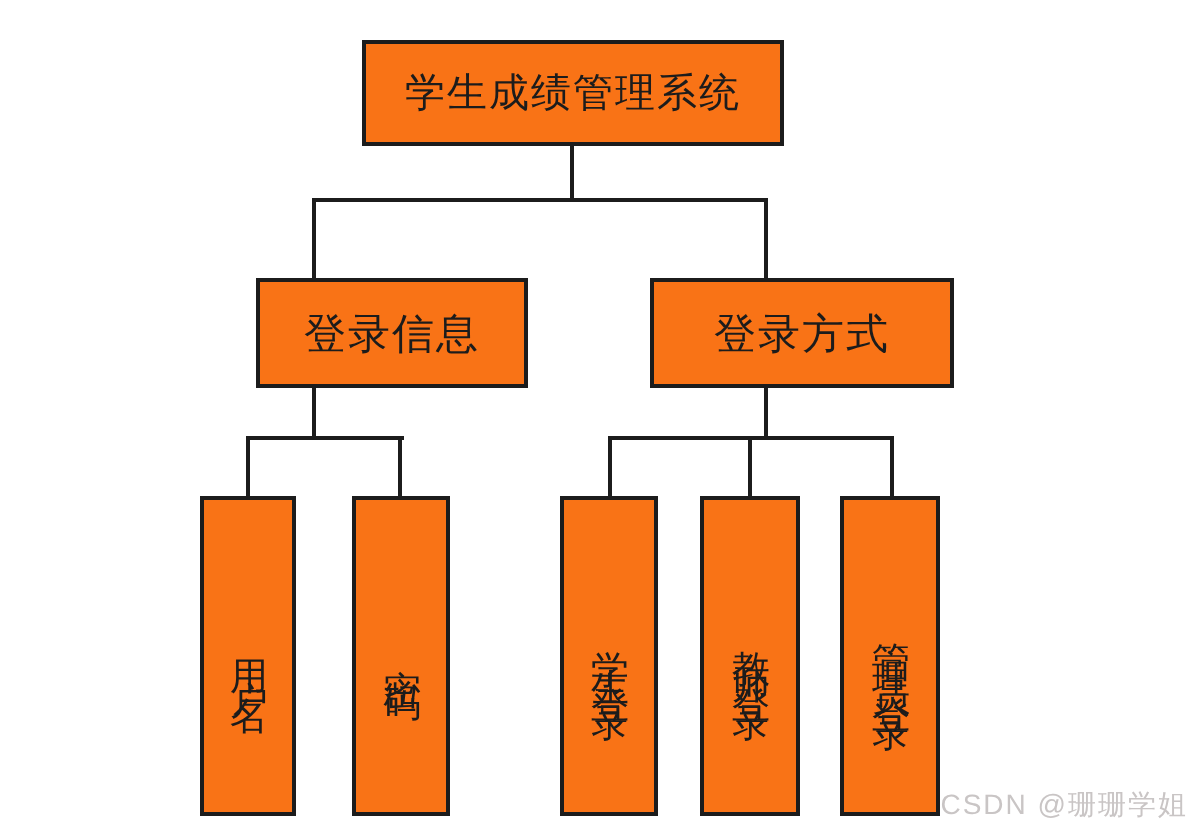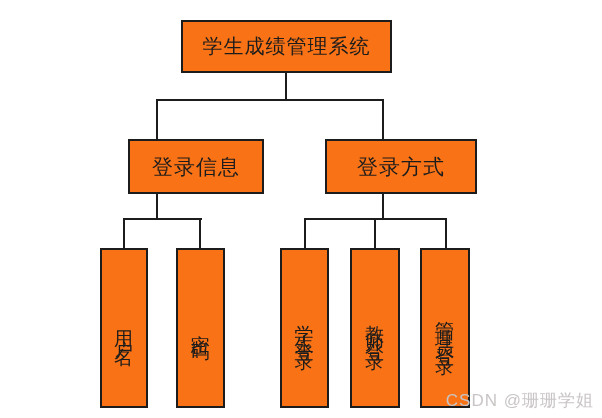--- a/index.html
+++ b/index.html
@@ -40,21 +40,21 @@
     line-height: 1;
   }
   .line {
     position: absolute;
     background: #1c1c1c;
   }
   .watermark {
     position: absolute;
     right: 8px;
     bottom: 6px;
-    font-size: 17px;
+    font-size: 14px;
     font-family: "Liberation Sans", "DejaVu Sans", sans-serif;
     letter-spacing: 1px;
     white-space: nowrap;
   }
 
   
   #root-box        { left: 181px; top: 20px;  width: 211px; height: 53px; }
   #branch-info     { left: 88px;  top: 139px; width: 136px; height: 55px; margin-left: 40px; }
   #branch-method   { left: 313px; top: 139px; width: 152px; height: 55px; margin-left: 12px; }
   #leaf-username   { left: 100px; top: 248px; width: 48px;  height: 160px; }

